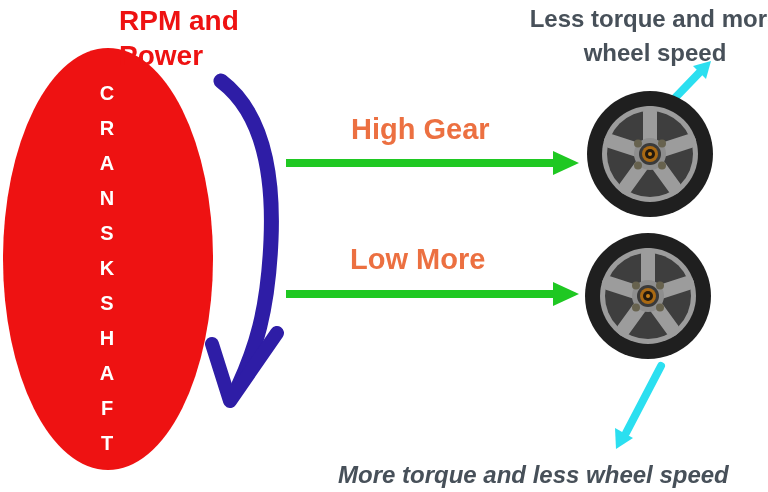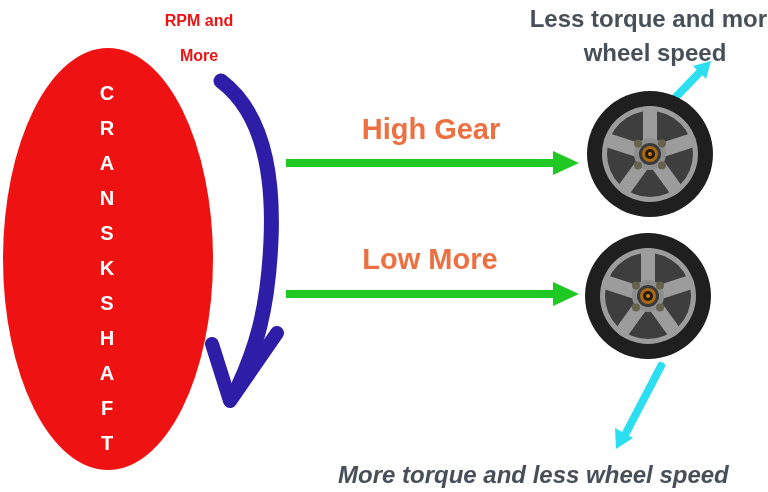--- a/index.html
+++ b/index.html
@@ -14,27 +14,27 @@
     background:#ee1212;border-radius:50%;
   }
   #crank-letters{
     left:87px;top:76px;width:40px;height:385px;
     display:flex;flex-direction:column;align-items:center;
     color:#ffffff;font-weight:bold;font-size:20px;line-height:35px;
     text-align:center;
   }
   
   #rpm-label{
-    left:119px;top:3px;width:160px;text-align:center;
-    color:#ee1212;font-weight:bold;font-size:16px;line-height:35px;
+    left:119px;top:3px;width:160px;text-align:left;
+    color:#ee1212;font-weight:bold;font-size:28px;line-height:35px;
     white-space:nowrap;
   }
   
   .gear-label{
-    width:160px;text-align:center;color:#ec7041;font-weight:bold;
+    width:160px;text-align:left;color:#ec7041;font-weight:bold;
     font-size:29px;white-space:nowrap;
   }
   #high-gear-label{left:351px;top:113px;}
   #low-gear-label{left:350px;top:243px;}
   
   .slate-label{
     color:#475059;font-weight:bold;font-size:24px;line-height:34px;
     white-space:nowrap;
   }
   #top-right-label{left:516px;top:2px;width:278px;text-align:center;}
@@ -59,21 +59,21 @@
     <span>K</span>
     <span>S</span>
     <span>H</span>
     <span>A</span>
     <span>F</span>
     <span>T</span>
   </div>
 
   <div class="abs" id="rpm-label">
     <div>RPM and</div>
-    <div>More</div>
+    <div>Power</div>
   </div>
 
   <div class="abs gear-label" id="high-gear-label">High Gear</div>
   <div class="abs gear-label" id="low-gear-label">Low More</div>
 
   <div class="abs slate-label" id="top-right-label">
     <div>Less torque and more</div>
     <div>wheel speed</div>
   </div>
   <div class="abs slate-label" id="bottom-label">More torque and less wheel speed</div>

